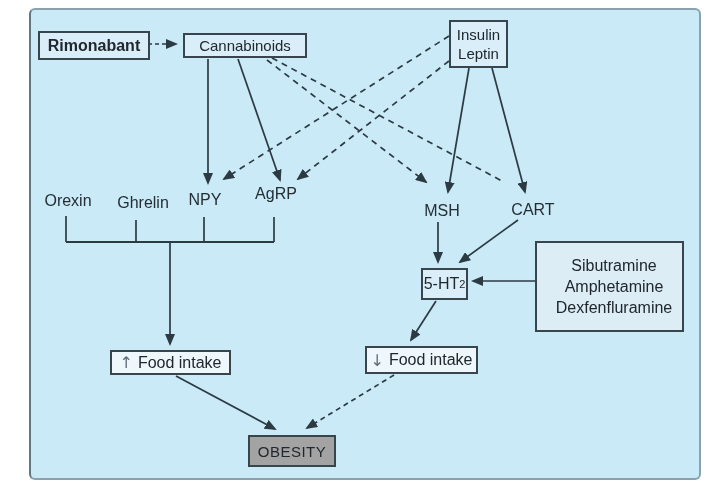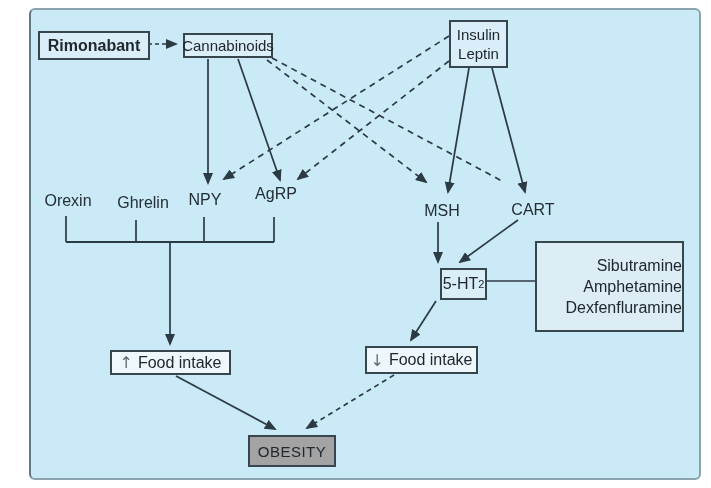--- a/index.html
+++ b/index.html
@@ -7,26 +7,26 @@
        font-family:"Liberation Sans","DejaVu Sans",sans-serif;color:#222b31;}
   .panel{position:absolute;left:29px;top:8px;width:672px;height:472px;
          background:#c9eaf6;border:2px solid #8aa2ae;border-left-color:#5f7884;
          border-radius:6px;box-sizing:border-box;}
   .layer{position:absolute;left:0;top:0;width:711px;height:488px;pointer-events:none;}
   .node{position:absolute;box-sizing:border-box;background:#daeef9;
         border:2px solid #39454d;display:flex;align-items:center;justify-content:center;
         font-size:15px;color:#20282e;white-space:nowrap;}
   .lbl{position:absolute;transform:translateX(-50%);font-size:16px;color:#252e35;white-space:nowrap;}
   .node.rimonabant{left:38px;top:31px;width:112px;height:29px;font-weight:bold;font-size:16px;}
-  .node.cannabinoids{left:183px;top:33px;width:90px;height:25px;}
+  .node.cannabinoids{left:183px;top:33px;width:124px;height:25px;}
   .node.insulin{left:449px;top:20px;width:59px;height:48px;flex-direction:column;line-height:1.3;}
-  .node.fiveht{left:421px;top:268px;width:47px;height:32px;font-size:16px;margin-left:19px;}
+  .node.fiveht{left:421px;top:268px;width:47px;height:32px;font-size:16px;}
   .node.fiveht sub{font-size:11px;line-height:1;}
   .node.drugs{left:535px;top:241px;width:149px;height:91px;flex-direction:column;
-              align-items:flex-end;justify-content:center;padding-left:9px;
+              align-items:center;justify-content:center;padding-left:9px;
               font-size:16px;line-height:21px;background:#dcedf6;}
   .node.foodup{left:110px;top:350px;width:121px;height:25px;font-size:16px;background:#eef7fb;}
   .node.fooddown{left:365px;top:346px;width:113px;height:28px;font-size:16px;background:#eef7fb;}
   .node.obesity{left:248px;top:435px;width:88px;height:32px;background:#a3a3a3;letter-spacing:0.5px;text-align:center;}
   .arrow-glyph{color:#5d6d78;margin-right:5px;font-family:"DejaVu Sans",sans-serif;}
 </style>
 </head>
 <body>
 
 <div class="panel"></div>

